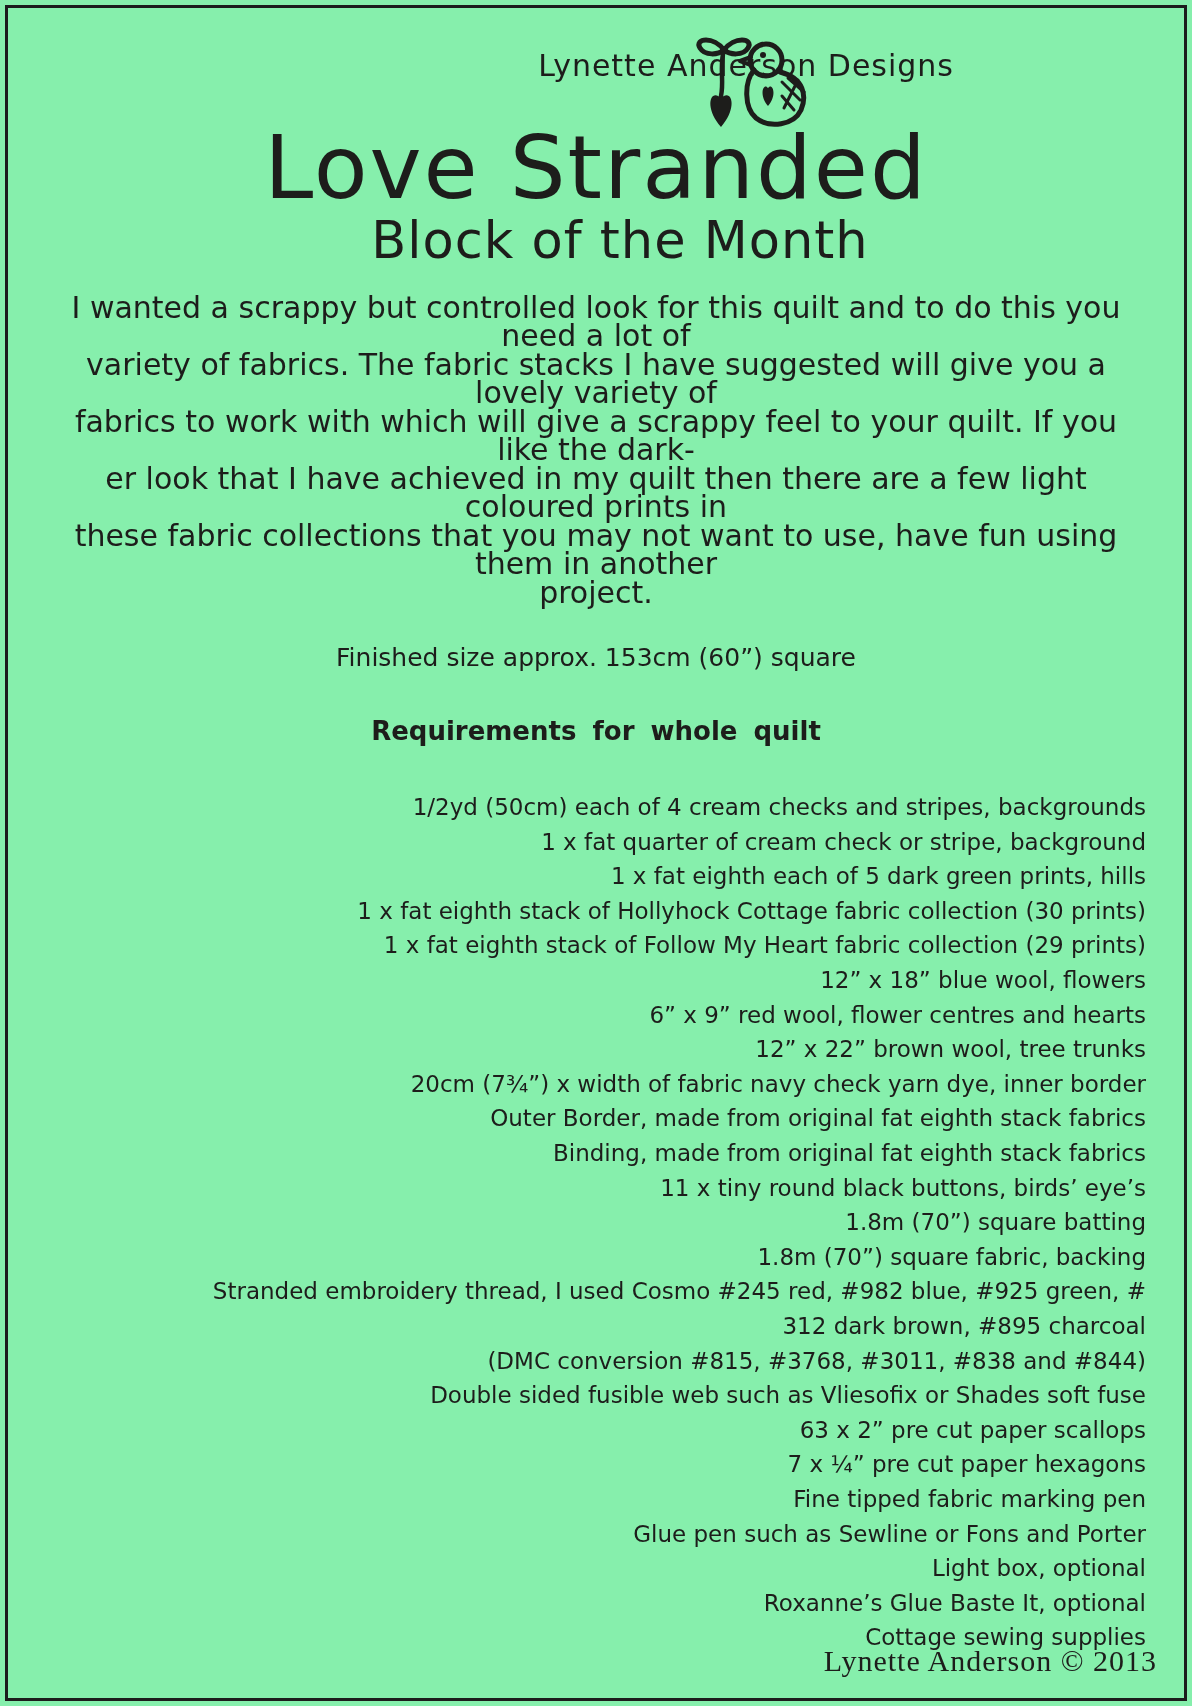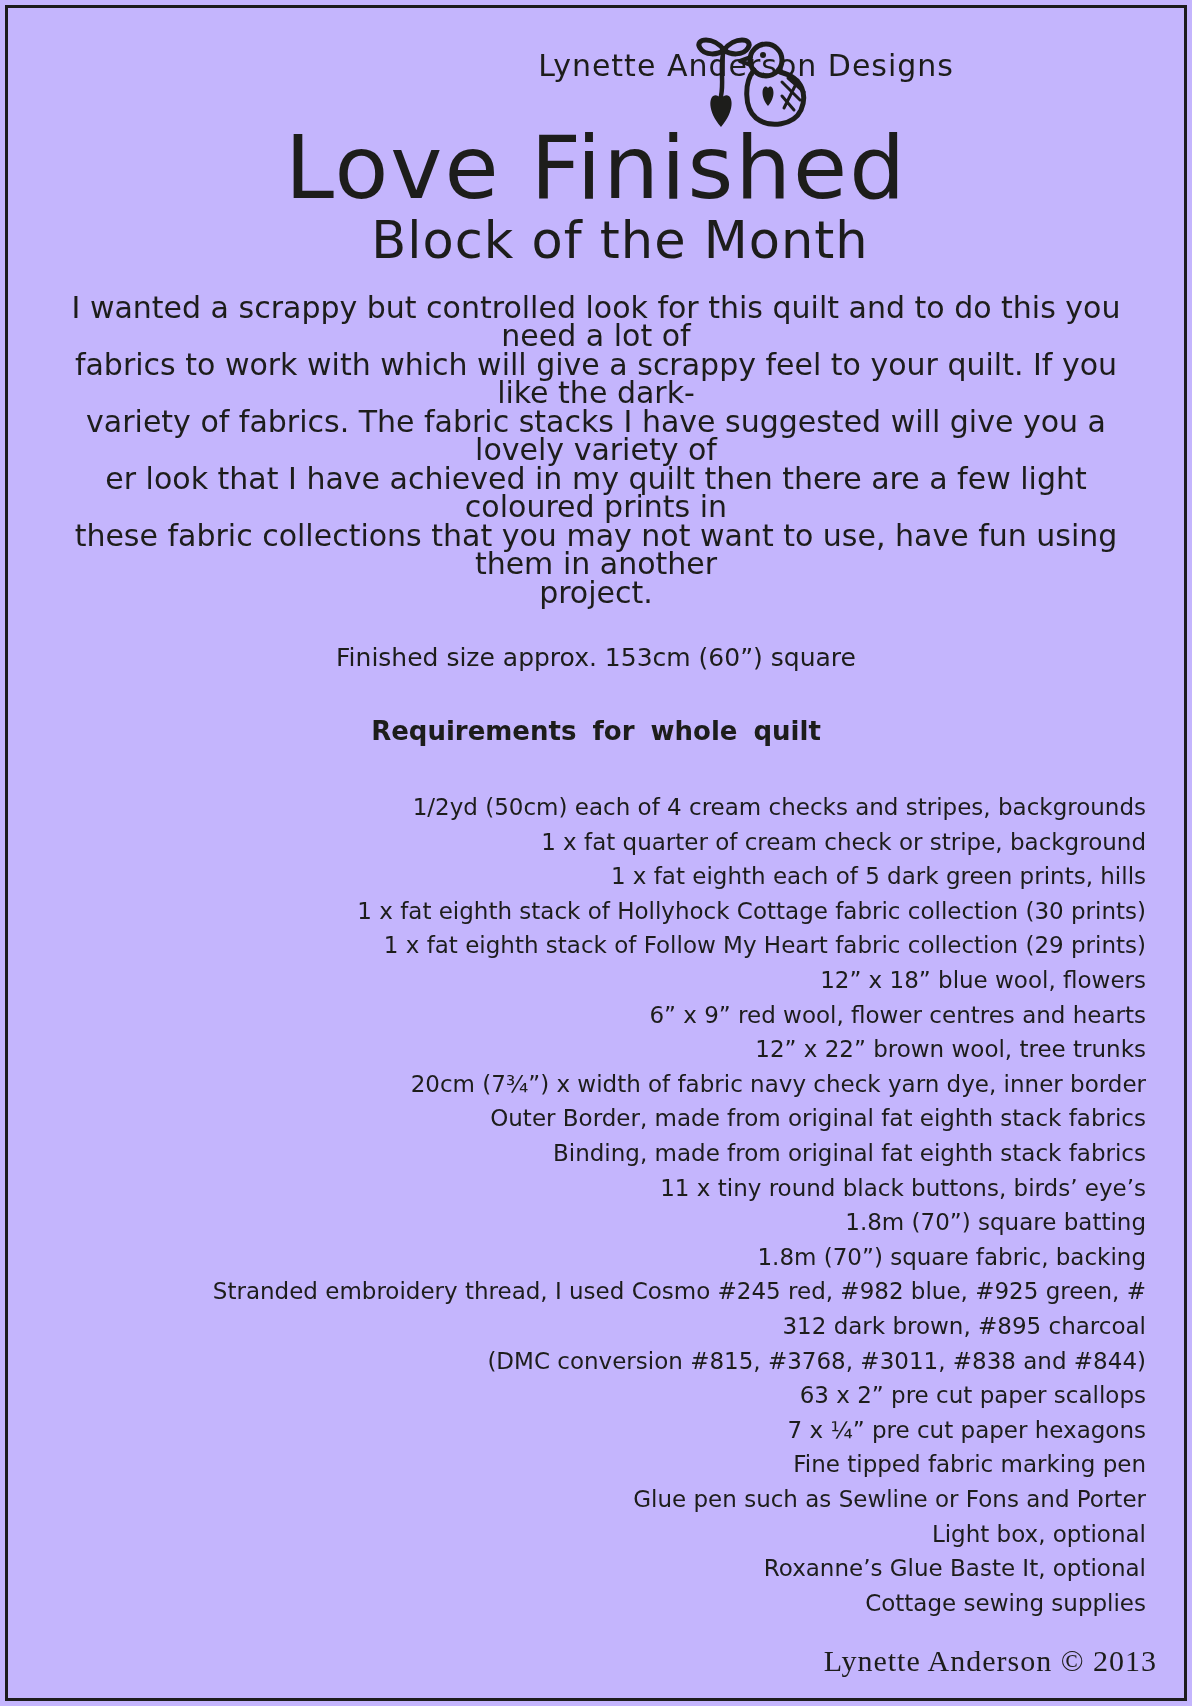--- a/index.html
+++ b/index.html
@@ -4,21 +4,21 @@
 <style>
   html,body { margin:0; padding:0; }
   body {
     width:1192px; height:1706px;
     background:#f4f4f4;
     font-family:"DejaVu Sans", sans-serif;
     position:relative;
   }
   .page {
     position:absolute; inset:0;
-    background:#c4b5fd;
+    background:#86efac;
     color:#1d1d1b;
   }
   .frame {
     position:absolute; inset:5px;
     border:3px solid #1c1c1c;
     pointer-events:none;
   }
   .content {
     position:absolute; inset:8px;
     padding-top:22px;
@@ -116,27 +116,27 @@
 
           <path class="ink-stroke" stroke-width="5" d="M86,40 C76,52 76,78 88,88 C102,99 126,95 133,80 C139,66 136,48 112,42" fill="#ffffff"></path>
 
           <path class="ink-fill" d="M100,76 C90,64 96,52 100,58 C104,52 110,64 100,76 Z"></path>
 
           <path class="ink-stroke" stroke-width="3" d="M114,52 L132,70 M120,48 L136,62 M114,66 L126,80 M130,50 L116,78"></path>
         </svg>
       </div>
     </div>
 
-    <div class="title">Love Finished</div>
+    <div class="title">Love Stranded</div>
     <div class="subtitle">Block of the Month</div>
 
     <div class="intro">
         <div>I wanted a scrappy but controlled look for this quilt and to do this you need a lot of</div>
+        <div>variety of fabrics. The fabric stacks I have suggested will give you a lovely variety of</div>
         <div>fabrics to work with which will give a scrappy feel to your quilt. If you like the dark-</div>
-        <div>variety of fabrics. The fabric stacks I have suggested will give you a lovely variety of</div>
         <div>er look that I have achieved in my quilt then there are a few light coloured prints in</div>
         <div>these fabric collections that you may not want to use, have fun using them in another</div>
         <div>project.</div>
       </div>
 
     <div class="finished-size">Finished size approx. 153cm (60”) square</div>
 
     <div class="req-heading">Requirements for whole quilt</div>
 
     <div class="req-list">
@@ -150,20 +150,21 @@
         <div>12” x 22” brown wool, tree trunks</div>
         <div>20cm (7¾”) x width of fabric navy check yarn dye, inner border</div>
         <div>Outer Border, made from original fat eighth stack fabrics</div>
         <div>Binding, made from original fat eighth stack fabrics</div>
         <div>11 x tiny round black buttons, birds’ eye’s</div>
         <div>1.8m (70”) square batting</div>
         <div>1.8m (70”) square fabric, backing</div>
         <div>Stranded embroidery thread, I used Cosmo #245 red, #982 blue, #925 green, #</div>
         <div>312 dark brown, #895 charcoal</div>
         <div>(DMC conversion #815, #3768, #3011, #838 and #844)</div>
+        <div>Double sided fusible web such as Vliesofix or Shades soft fuse</div>
         <div>63 x 2” pre cut paper scallops</div>
         <div>7 x ¼” pre cut paper hexagons</div>
         <div>Fine tipped fabric marking pen</div>
         <div>Glue pen such as Sewline or Fons and Porter</div>
         <div>Light box, optional</div>
         <div>Roxanne’s Glue Baste It, optional</div>
         <div>Cottage sewing supplies</div>
       </div>
 
     <div class="footer">Lynette Anderson © 2013</div>

